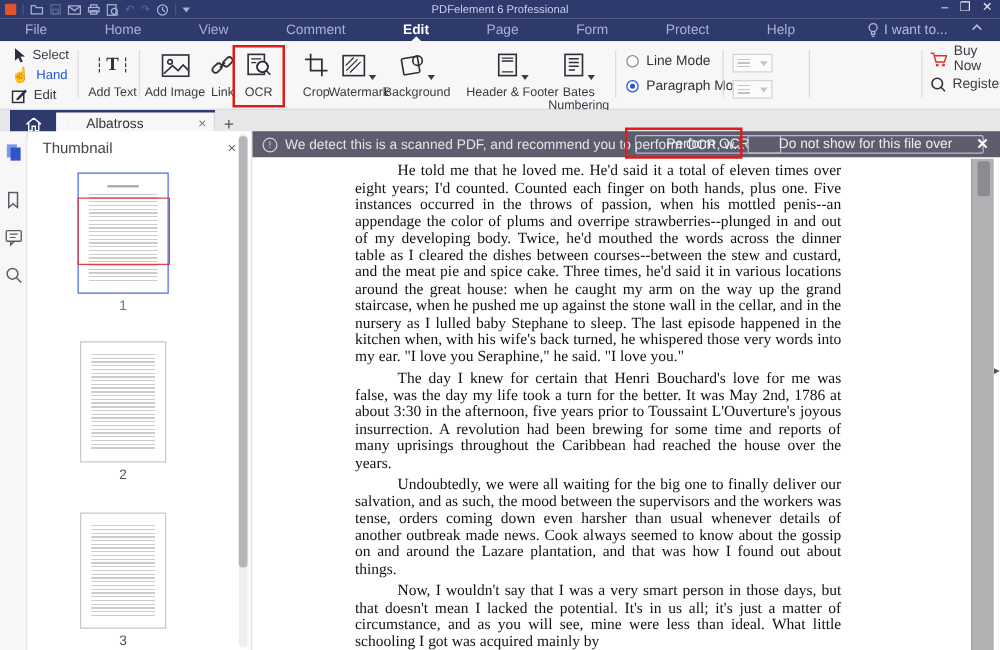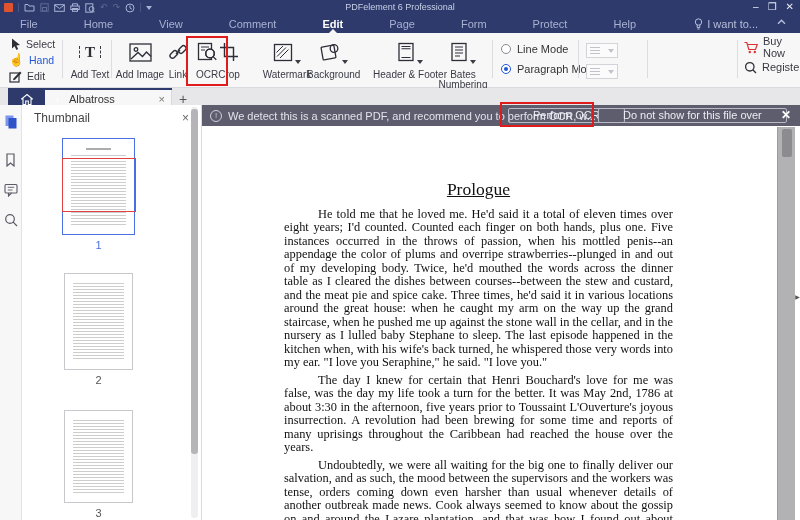--- a/index.html
+++ b/index.html
@@ -260,21 +260,21 @@
             <path d="M4 5 H12 M4 8 H8" stroke-width="1"></path>
             <circle cx="13" cy="11.5" r="4.3" fill="#f7f7f8"></circle>
             <circle cx="13" cy="11.5" r="4.3"></circle>
             <path d="M16.1 14.6 L19.3 17.8"></path>
           </svg>
         </span>
       </div>
     <div class="rlabel">OCR</div>
   </div>
 
-  <div class="rbtn" style="left:212px;width:34px;">
+  <div class="rbtn" style="left:236px;width:34px;">
     <div class="ricon">
         <span>
           <svg width="20" height="20" viewBox="0 0 20 20" fill="none" stroke="#2e2e38" stroke-width="1.4">
             <path d="M5.5 1 V14.5 H19"></path>
             <path d="M1 5.5 H14.5 V19"></path>
           </svg>
         </span>
       </div>
     <div class="rlabel">Crop</div>
   </div>
@@ -460,21 +460,20 @@
     <span class="info-icon">!</span>
     <span>We detect this is a scanned PDF, and recommend you to perform OCR, w...</span>
   </div>
   <div class="notif-btn btn-perform">Perform OCR</div>
   <div class="notif-btn btn-dismiss">Do not show for this file over</div>
   <span class="notif-close">✕</span>
 </div>
 
 <div class="doc-area">
   <div class="doc-text">
-    <div class="doc-heading">Prologue</div>
     <p>He told me that he loved me. He'd said it a total of eleven times over eight years; I'd counted. Counted each finger on both hands, plus one. Five instances occurred in the throws of passion, when his mottled penis--an appendage the color of plums and overripe strawberries--plunged in and out of my developing body. Twice, he'd mouthed the words across the dinner table as I cleared the dishes between courses--between the stew and custard, and the meat pie and spice cake. Three times, he'd said it in various locations around the great house: when he caught my arm on the way up the grand staircase, when he pushed me up against the stone wall in the cellar, and in the nursery as I lulled baby Stephane to sleep. The last episode happened in the kitchen when, with his wife's back turned, he whispered those very words into my ear. "I love you Seraphine," he said. "I love you."</p>
     <p>The day I knew for certain that Henri Bouchard's love for me was false, was the day my life took a turn for the better. It was May 2nd, 1786 at about 3:30 in the afternoon, five years prior to Toussaint L'Ouverture's joyous insurrection. A revolution had been brewing for some time and reports of many uprisings throughout the Caribbean had reached the house over the years.</p>
     <p>Undoubtedly, we were all waiting for the big one to finally deliver our salvation, and as such, the mood between the supervisors and the workers was tense, orders coming down even harsher than usual whenever details of another outbreak made news. Cook always seemed to know about the gossip on and around the Lazare plantation, and that was how I found out about things.</p>
     <p>Now, I wouldn't say that I was a very smart person in those days, but that doesn't mean I lacked the potential. It's in us all; it's just a matter of circumstance, and as you will see, mine were less than ideal. What little schooling I got was acquired mainly by</p>
   </div>
   <div class="doc-scrollbar">
     <div class="doc-scroll-thumb"></div>
   </div>
   <div class="panel-arrow">▶</div>
 </div>

